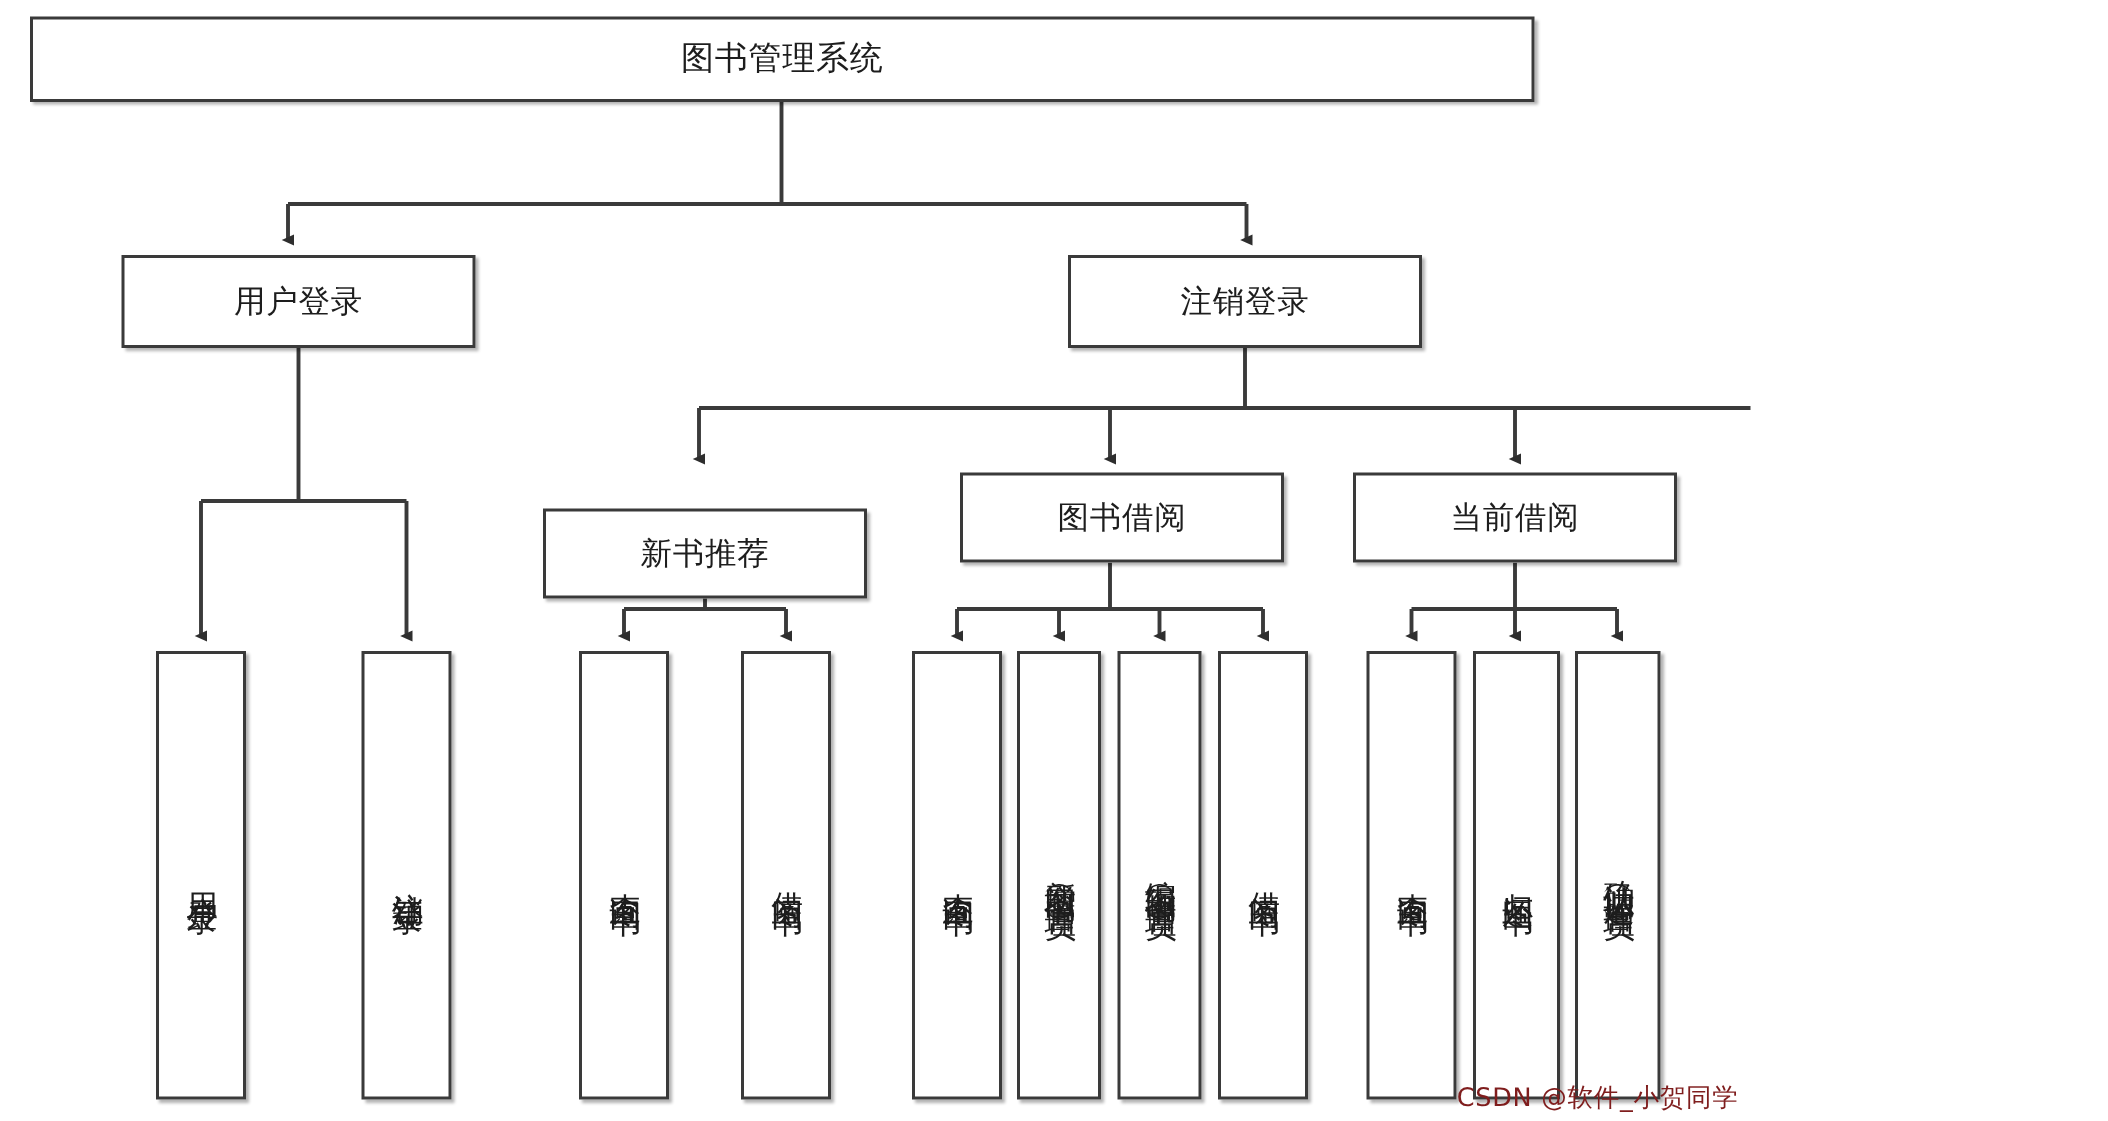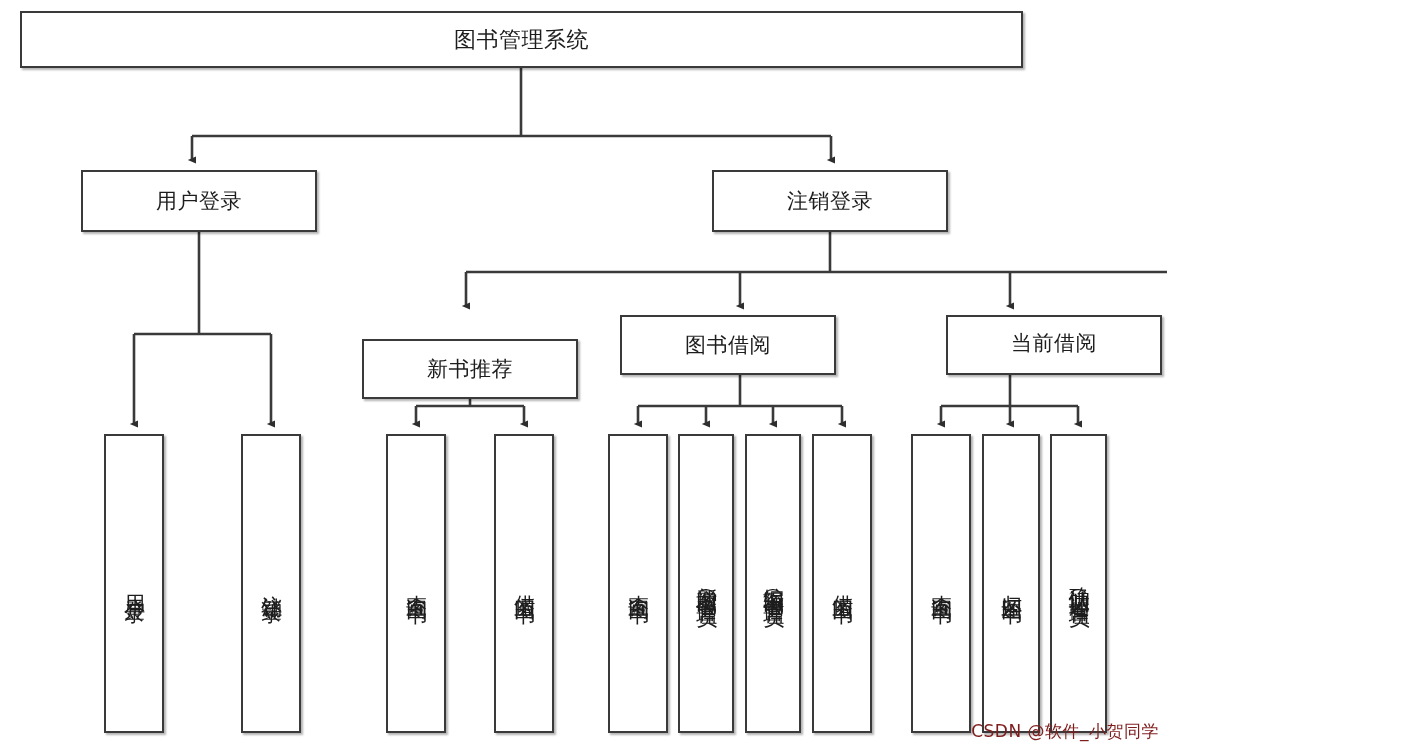--- a/index.html
+++ b/index.html
@@ -113,24 +113,24 @@
   <div class="node lvl2" style="left:81px;top:170px;width:236px;height:62px;">
     <span class="lbl">用户登录</span>
   </div>
   <div class="node lvl2" style="left:712px;top:170px;width:236px;height:62px;">
     <span class="lbl">注销登录</span>
   </div>
 
   <div class="node lvl3" style="left:362px;top:315px;width:216px;height:60px;margin-top:24px;">
     <span class="lbl">新书推荐</span>
   </div>
-  <div class="node lvl3" style="left:620px;top:315px;width:216px;height:60px;align-items:center;">
+  <div class="node lvl3" style="left:640px;top:315px;width:216px;height:60px;align-items:center;">
     <span class="lbl">图书借阅</span>
   </div>
-  <div class="node lvl3" style="left:946px;top:315px;width:216px;height:60px;font-family:Liberation Mono, monospace;">
+  <div class="node lvl3" style="left:902px;top:315px;width:216px;height:60px;">
     <span class="lbl">当前借阅</span>
   </div>
 
   <div class="node leaf" style="left:104px;top:434px;width:60px;height:299px;">
     <span class="lbl">用户登录</span>
   </div>
   <div class="node leaf" style="left:241px;top:434px;width:60px;height:299px;">
     <span class="lbl">注销登录</span>
   </div>
 

